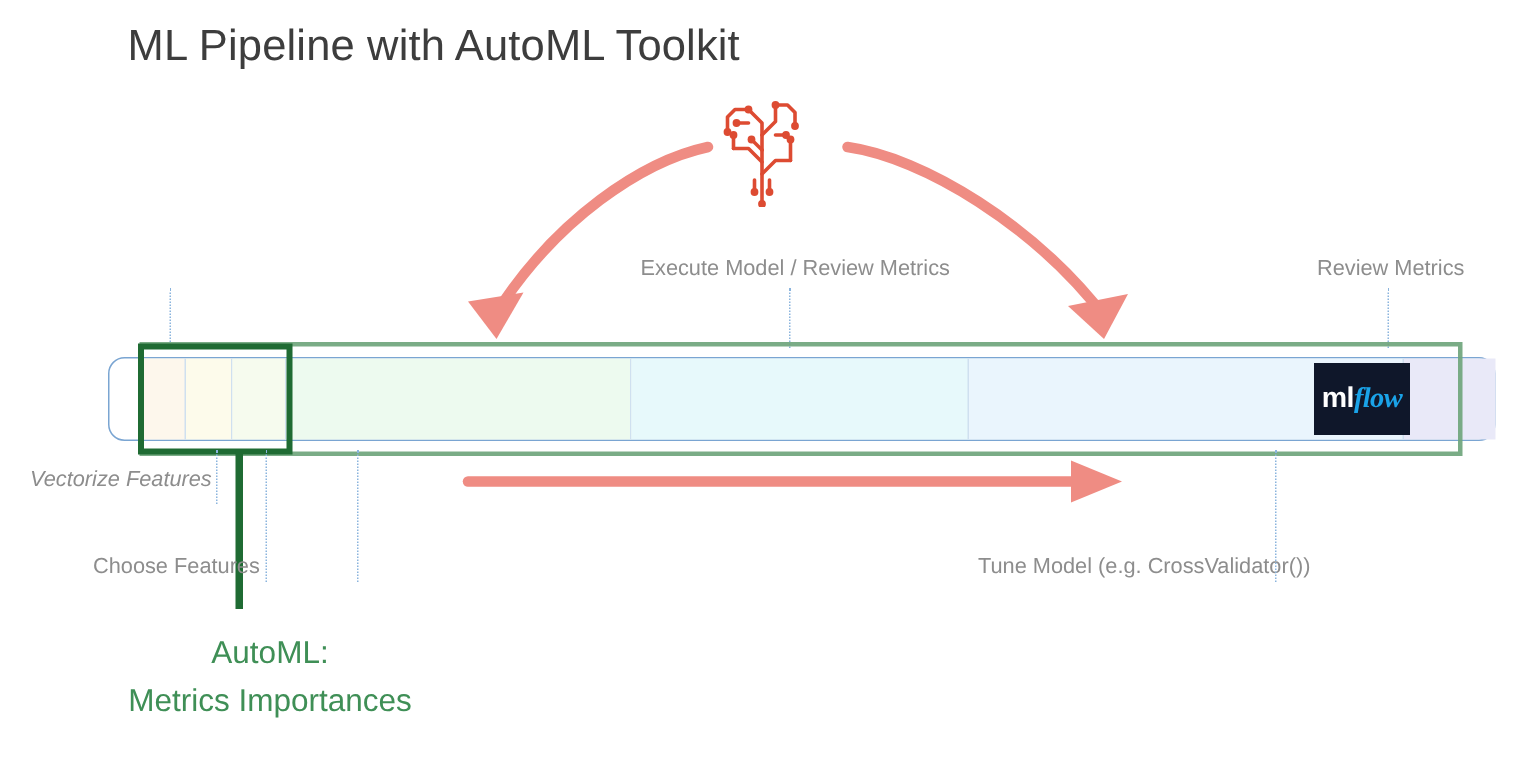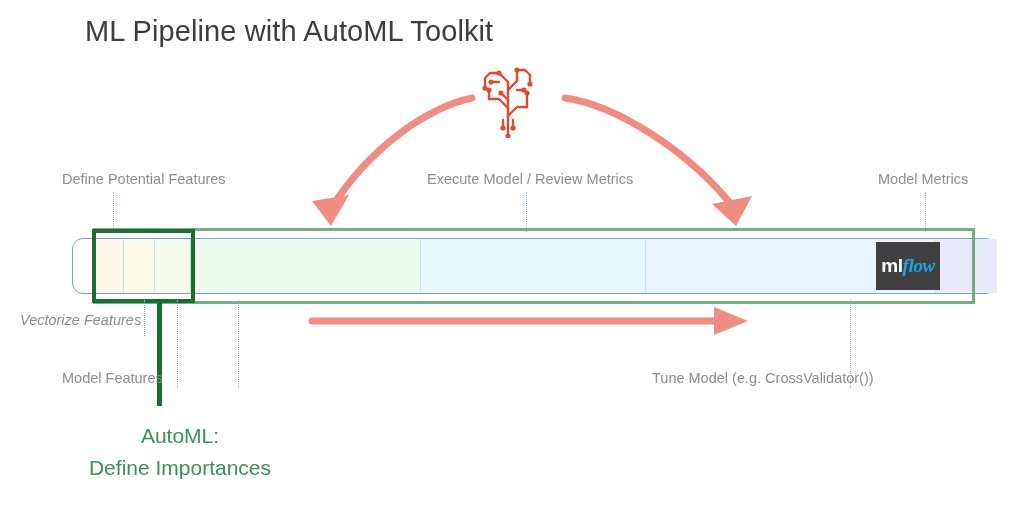--- a/index.html
+++ b/index.html
@@ -77,21 +77,21 @@
   }
   .seg:last-child { border-right: none; }
 
   
   .mlflow-logo {
     position: absolute;
     left: 876px;
     top: 242px;
     width: 64px;
     height: 48px;
-    background: #404040;
+    background: #0f172a;
     display: flex;
     align-items: center;
     justify-content: center;
     font-size: 19px;
     font-weight: bold;
     letter-spacing: -0.4px;
   }
   .mlflow-logo .ml { color: #ffffff; }
   .mlflow-logo .flow { color: #1aa3e8; font-style: italic; font-family: Liberation Serif, serif; }
 
@@ -194,27 +194,26 @@
         <circle cx="50" cy="33" r="2.6"></circle>
       <circle cx="14" cy="22" r="2.6"></circle>
         <circle cx="47" cy="30" r="2.6"></circle>
       <circle cx="26" cy="68" r="2.6"></circle>
         <circle cx="36" cy="68" r="2.6"></circle>
       <circle cx="31" cy="76" r="2.6"></circle>
         <circle cx="24" cy="33" r="2.6"></circle>
     </g>
   </svg>
 
-  <div class="label" style="left:62px; top:171px;">Define Potential Features</div>
   <div class="leader" style="left:113px; top:192px; height:40px;"></div>
 
   <div class="label" style="left:427px; top:171px;">Execute Model / Review Metrics</div>
   <div class="leader" style="left:526px; top:192px; height:40px;"></div>
 
-  <div class="label" style="left:878px; top:171px;">Model Metrics</div>
+  <div class="label" style="left:878px; top:171px;">Review Metrics</div>
   <div class="leader" style="left:925px; top:192px; height:40px;"></div>
 
   <div class="pipeline-wrap">
     <div class="pipeline-outline"></div>
     <div class="segments">
       <div class="seg" style="width:30px;  background:#fdf7ec;"></div>
       <div class="seg" style="width:31px;  background:#fdfbeb;"></div>
       <div class="seg" style="width:36px;  background:#f6fbee;"></div>
       <div class="seg" style="width:230px; background:#edfaef;"></div>
       <div class="seg" style="width:225px; background:#e7f9fb;"></div>
@@ -229,21 +228,21 @@
   </div>
 
   <div class="green-frame"></div>
 
   <div class="green-box"></div>
   <div class="green-stem"></div>
 
   <div class="label" style="left:20px; top:312px;font-style:italic;">Vectorize Features</div>
   <div class="leader" style="left:144px; top:300px; height:36px;"></div>
 
-  <div class="label" style="left:62px; top:370px;">Model Features</div>
+  <div class="label" style="left:62px; top:370px;">Choose Features</div>
   <div class="leader" style="left:177px; top:300px; height:88px;"></div>
 
   <div class="leader" style="left:238px; top:300px; height:88px;"></div>
 
   <div class="label" style="left:652px; top:370px;">Tune Model (e.g. CrossValidator())</div>
   <div class="leader" style="left:850px; top:300px; height:88px;"></div>
 
   <svg class="arrow-svg" style="left:300px; top:85px; width:180px; height:150px;" viewBox="0 0 180 150">
     <path d="M172 13 C130 22, 70 60, 28 128" fill="none" stroke="#ef8c83" stroke-width="7" stroke-linecap="round"></path>
     <path d="M31 141 L12 116 L49 110 Z" fill="#ef8c83"></path>
@@ -254,16 +253,16 @@
     <path d="M176 141 L152 119 L192 111 Z" fill="#ef8c83"></path>
   </svg>
 
   <svg class="arrow-svg" style="left:310px; top:303px; width:440px; height:34px;" viewBox="0 0 440 34">
     <path d="M2 18 L408 18" fill="none" stroke="#ef8c83" stroke-width="7" stroke-linecap="round"></path>
     <path d="M404 4 L438 18 L404 32 Z" fill="#ef8c83"></path>
   </svg>
 
   <div class="automl-caption">
     <div>AutoML:</div>
-    <div>Define Importances</div>
+    <div>Metrics Importances</div>
   </div>
 
 </div>
 
 </body></html>

